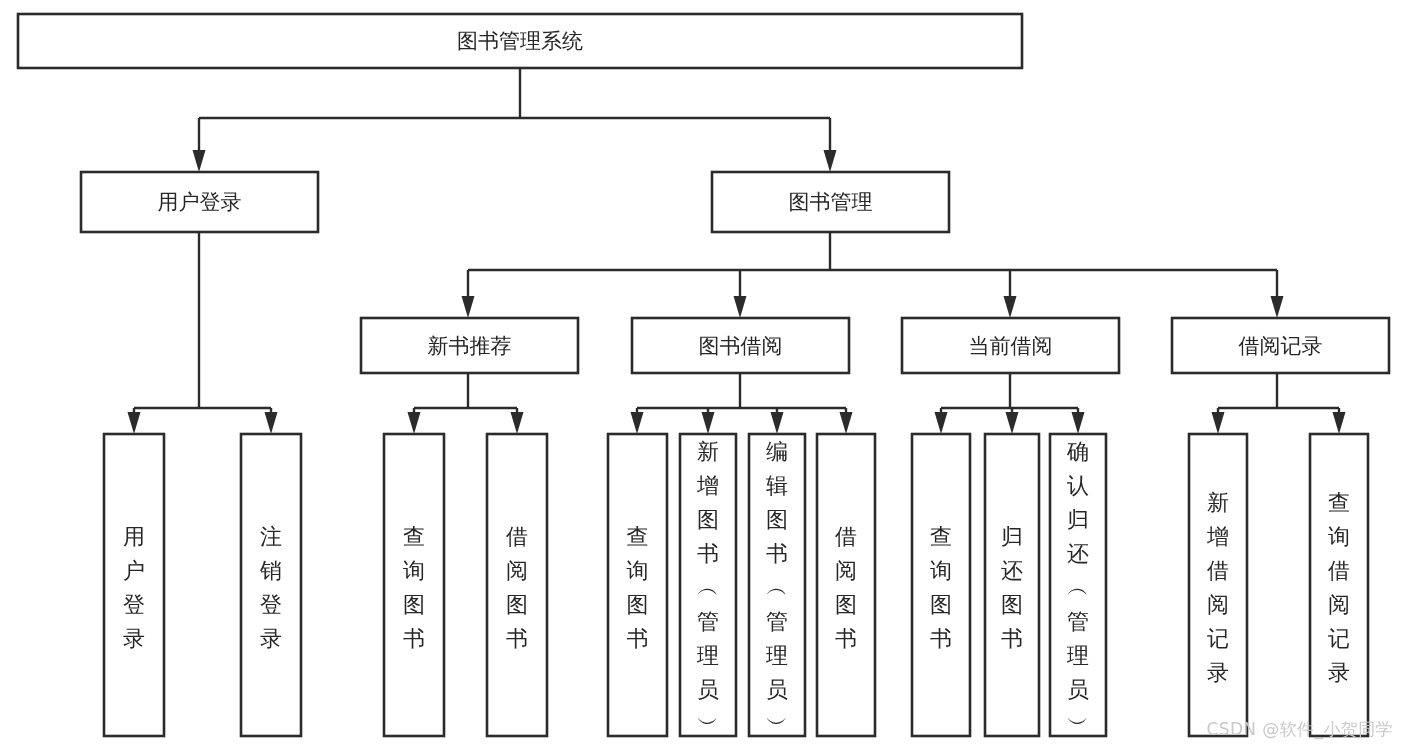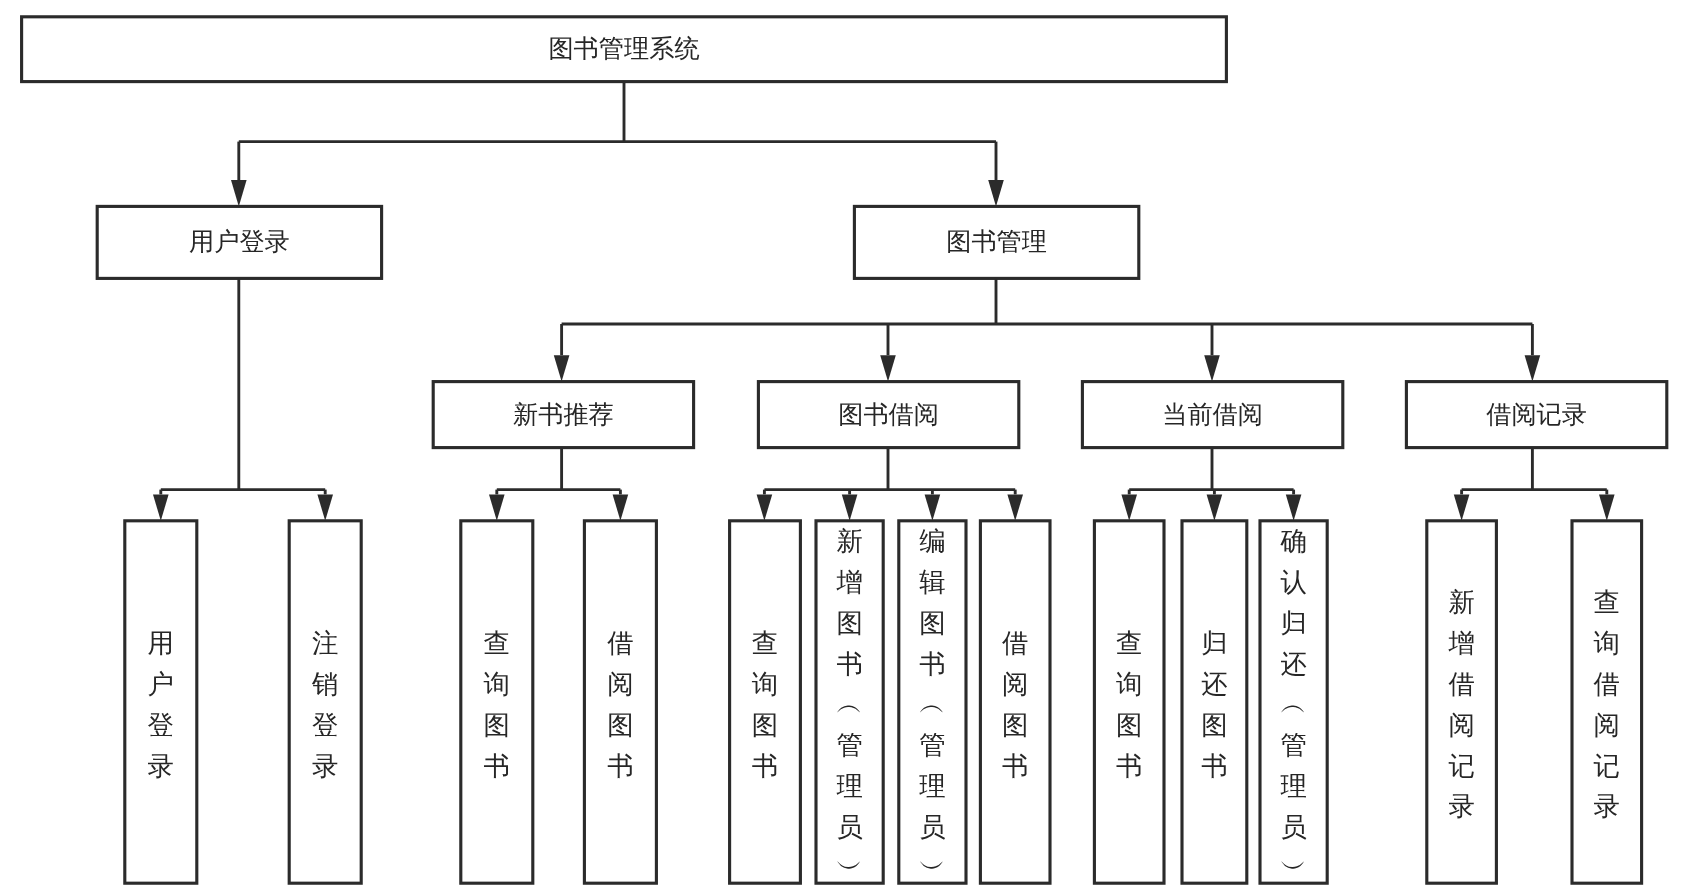--- a/index.html
+++ b/index.html
@@ -205,13 +205,14 @@
         <g>
           <rect x="1189" y="434" width="58" height="302" class="node-box"></rect>
           <text x="1218" y="509.52" class="node-label-v-char"><tspan x="1218" dy="0">新</tspan><tspan x="1218" dy="34">增</tspan><tspan x="1218" dy="34">借</tspan><tspan x="1218" dy="34">阅</tspan><tspan x="1218" dy="34">记</tspan><tspan x="1218" dy="34">录</tspan></text>
         </g>
         <g>
           <rect x="1310" y="434" width="58" height="302" class="node-box"></rect>
           <text x="1339" y="509.52" class="node-label-v-char"><tspan x="1339" dy="0">查</tspan><tspan x="1339" dy="34">询</tspan><tspan x="1339" dy="34">借</tspan><tspan x="1339" dy="34">阅</tspan><tspan x="1339" dy="34">记</tspan><tspan x="1339" dy="34">录</tspan></text>
         </g>
       </g>
   </svg>
+  <div class="watermark-text">CSDN @软件_小贺同学</div>
 </div>
 
 </body></html>

